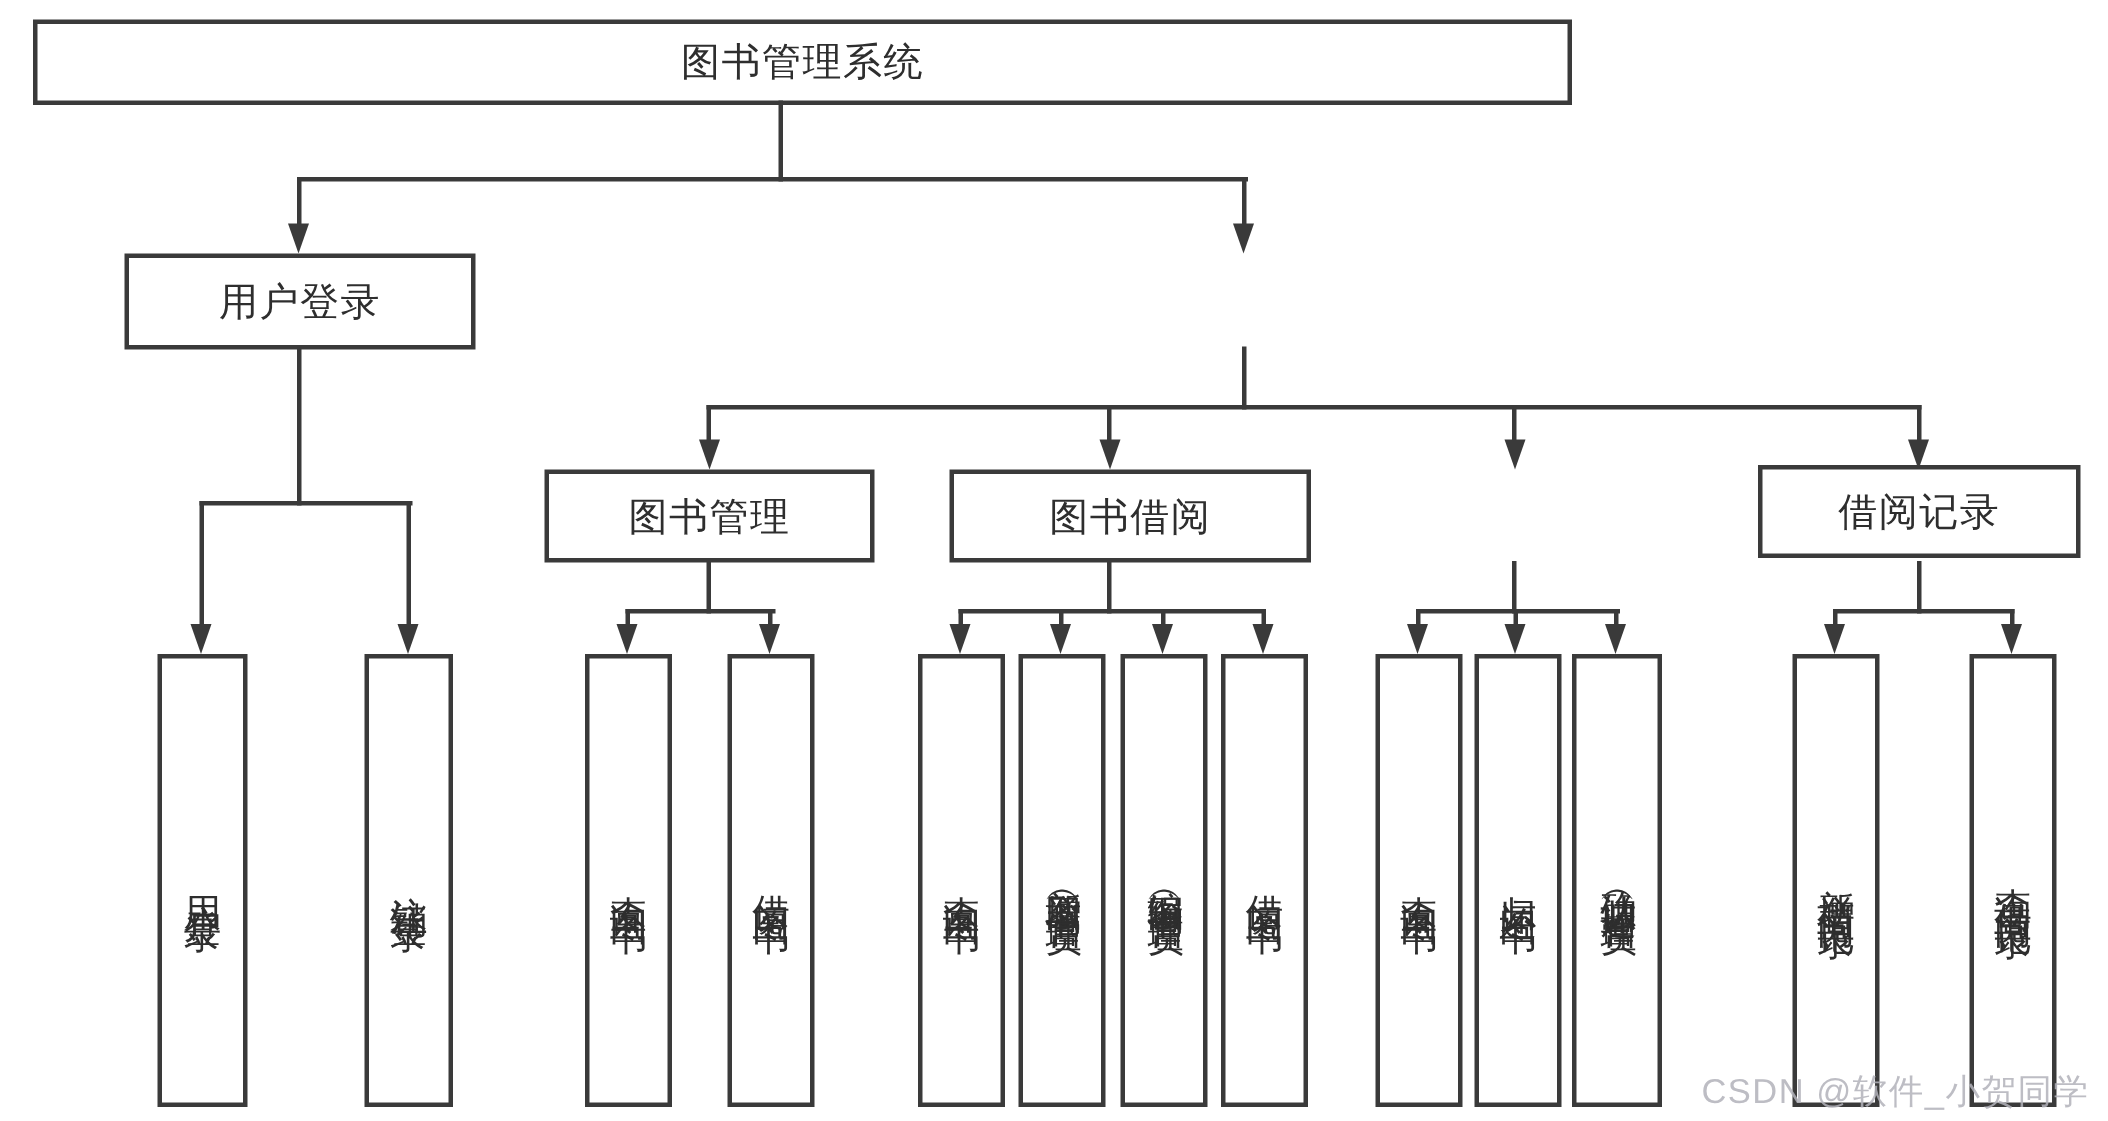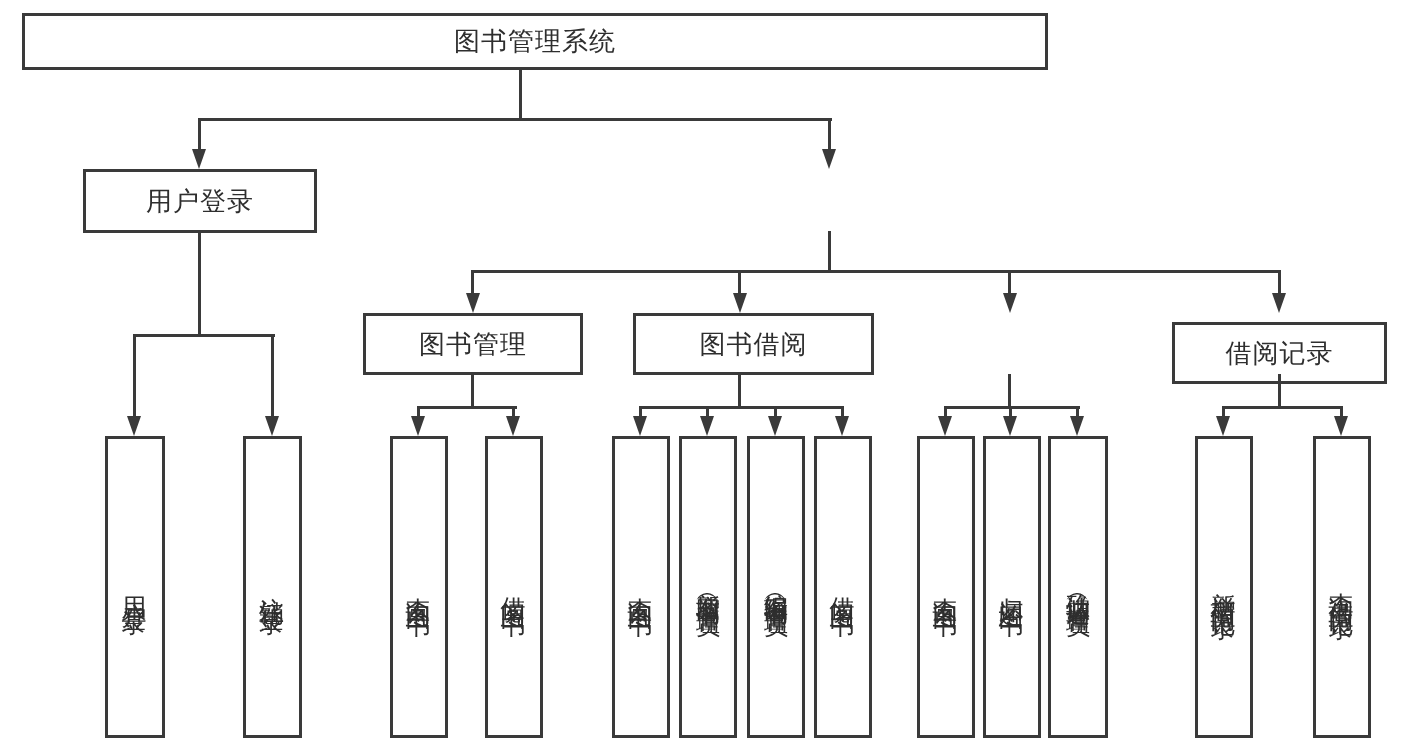--- a/index.html
+++ b/index.html
@@ -46,21 +46,21 @@
     border-right:7px solid transparent;
     border-top:20px solid var(--line);
   }
   
   #root-box  {left:22px;  top:13px;  width:1026px; height:57px;}
   #n-login   {left:83px;  top:169px; width:234px; height:64px;}
   #n-bookmgr {left:712px; top:169px; width:235px; height:64px;}
   #n-newrec  {left:363px; top:313px; width:220px; height:62px;}
   #n-borrow  {left:633px; top:313px; width:241px; height:62px;}
   #n-current {left:902px; top:313px; width:216px; height:62px;}
-  #n-records {left:1172px;top:322px; width:215px; height:62px;}
+  #n-records {left:1172px;top:310px; width:215px; height:62px;}
   .leaf{top:436px;height:302px;width:58px;}
   #l-a1{left:105px;width:60px;} #l-a2{left:243px;width:59px;}
   #l-b1{left:390px;} #l-b2{left:485px;}
   #l-c1{left:612px;} #l-c2{left:679px;} #l-c3{left:747px;} #l-c4{left:814px;}
   #l-d1{left:917px;} #l-d2{left:983px;} #l-d3{left:1048px;width:60px;}
   #l-e1{left:1195px;} #l-e2{left:1313px;}
   #watermark{
     position:absolute;right:12px;top:712px;
     font-size:23px;color:var(--wm);opacity:.85;
     letter-spacing:1px;white-space:nowrap;
@@ -163,13 +163,14 @@
   <div class="node vnode leaf long" id="l-c3">编辑图书（管理员）</div>
   <div class="node vnode leaf" id="l-c4">借阅图书</div>
 
   <div class="node vnode leaf" id="l-d1">查询图书</div>
   <div class="node vnode leaf" id="l-d2">归还图书</div>
   <div class="node vnode leaf long" id="l-d3">确认归还（管理员）</div>
 
   <div class="node vnode leaf" id="l-e1">新增借阅记录</div>
   <div class="node vnode leaf" id="l-e2">查询借阅记录</div>
 
+  <div id="watermark">CSDN @软件_小贺同学</div>
 </div>
 
 </body></html>

